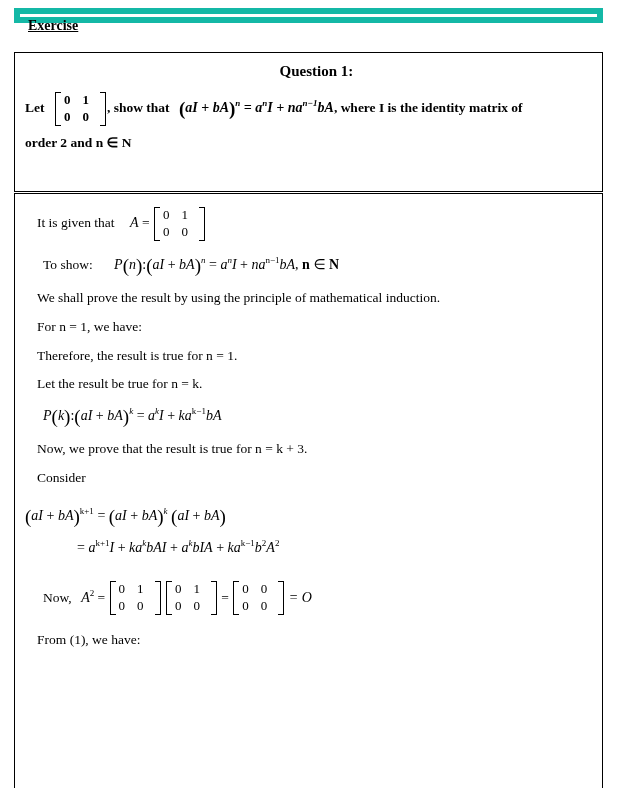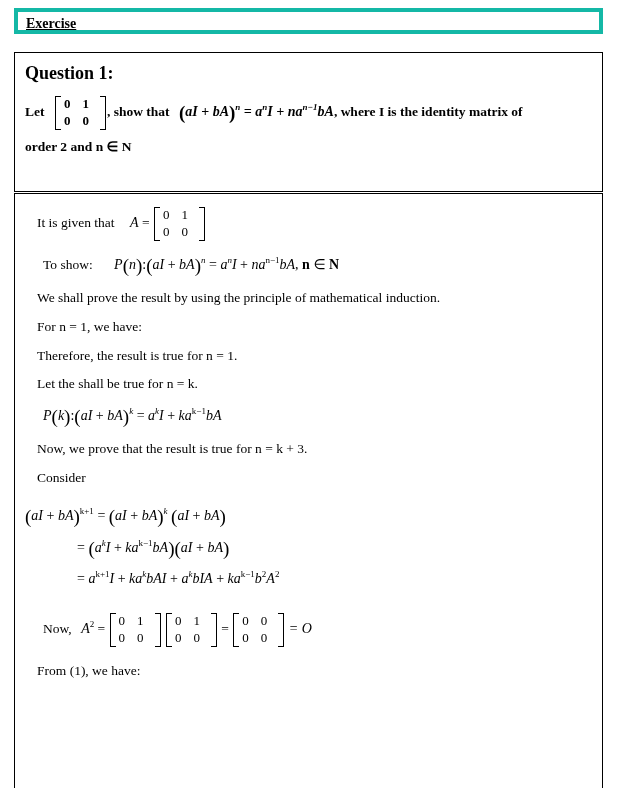--- a/index.html
+++ b/index.html
@@ -18,22 +18,22 @@
     position: relative;
     width: 617px;
     height: 790px;
     box-sizing: border-box;
   }
   .header-box {
     position: absolute;
     top: 8px;
     left: 14px;
     right: 14px;
-    height: 26px;
-    border: 4px solid #14b8a6;
+    height: 15px;
+    border: 6px solid #14b8a6;
     box-sizing: border-box;
   }
   .header-title {
     font-weight: bold;
     font-size: 14px;
     text-decoration: underline;
     padding: 4px 0 0 8px;
     display: inline-block;
   }
   .question-box {
@@ -53,22 +53,23 @@
     right: 14px;
     bottom: 2px;
     border: 1px solid #000000;
     border-bottom: none;
     box-sizing: border-box;
     padding: 10px 10px 0 10px;
     overflow: hidden;
   }
   .label-bold {
     font-weight: bold;
-    font-size: 18px;
-    margin: 0 0 6px 0;
+    font-size: 15px;
+    margin: 0 0 6px 16px;
+    text-align: center;
   }
   .qline {
     font-size: 13.5px;
     font-weight: bold;
     line-height: 34px;
   }
   .para {
     font-size: 13.5px;
     margin: 0 0 12px 12px;
     line-height: 1.25;
@@ -216,39 +217,36 @@
       <span class="math">P<span class="bigparen">(</span>n<span class="bigparen">)</span><span class="up">:</span><span class="bigparen">(</span>aI<span class="up"> + </span>bA<span class="bigparen">)</span><sup class="ex">n</sup><span class="up"> = </span>a<sup class="ex">n</sup>I<span class="up"> + </span>na<sup class="exn">n−1</sup>bA<span class="up">, </span><span class="up" style="font-weight:bold">n</span><span class="up"> ∈ </span><span class="up" style="font-weight:bold">N</span></span>
     </div>
 
     <div class="para">We shall prove the result by using the principle of mathematical induction.</div>
 
     <div class="para">For n = 1, we have:</div>
 
 
     <div class="para">Therefore, the result is true for n = 1.</div>
 
-    <div class="para">Let the shall be true for n = k.</div>
+    <div class="para">Let the result be true for n = k.</div>
 
 
     <div class="para para-indent">
       <span class="math">P<span class="bigparen">(</span>k<span class="bigparen">)</span><span class="up">:</span><span class="bigparen">(</span>aI<span class="up"> + </span>bA<span class="bigparen">)</span><sup class="ex">k</sup><span class="up"> = </span>a<sup class="ex">k</sup>I<span class="up"> + </span>ka<sup class="exn">k−1</sup>bA</span>
     </div>
 
     <div class="para">Now, we prove that the result is true for n = k + 3.</div>
 
     <div class="para">Consider</div>
 
     <div class="eqblock">
       <div class="eqrow">
         <span class="math"><span class="bigparen">(</span>aI<span class="up"> + </span>bA<span class="bigparen">)</span><sup class="exn">k+1</sup><span class="up"> = </span><span class="bigparen">(</span>aI<span class="up"> + </span>bA<span class="bigparen">)</span><sup class="ex">k</sup><span class="up"> </span><span class="bigparen">(</span>aI<span class="up"> + </span>bA<span class="bigparen">)</span></span>
       </div>
       <div class="eqrow align-right-rows">
-        <span class="math"><span class="up">= </span><span class="bigparen">(</span>a<sup class="ex">k</sup>I<span class="up"> + </span>ka<sup class="exn">k−1</sup>bA<span class="bigparen">)</span><span class="bigparen">(</span>aI<span class="up"> + </span>bA<span class="bigparen">)</span></span>
-      </div>
-      <div class="eqrow align-right-rows">
         <span class="math"><span class="up">= </span>a<sup class="exn">k+1</sup>I<span class="up"> + </span>ka<sup class="ex">k</sup>bAI<span class="up"> + </span>a<sup class="ex">k</sup>bIA<span class="up"> + </span>ka<sup class="exn">k−1</sup>b<sup class="exn">2</sup>A<sup class="exn">2</sup></span>
       </div>
     </div>
 
     <div class="para para-indent" style="line-height:44px; margin-top:10px;">
       <span>Now,</span><span class="sp"></span>
       <span class="math"><span>A</span><sup class="exn">2</sup></span>
       <span style="font-style:normal">=</span>
       <span class="matrix">
         <table>

